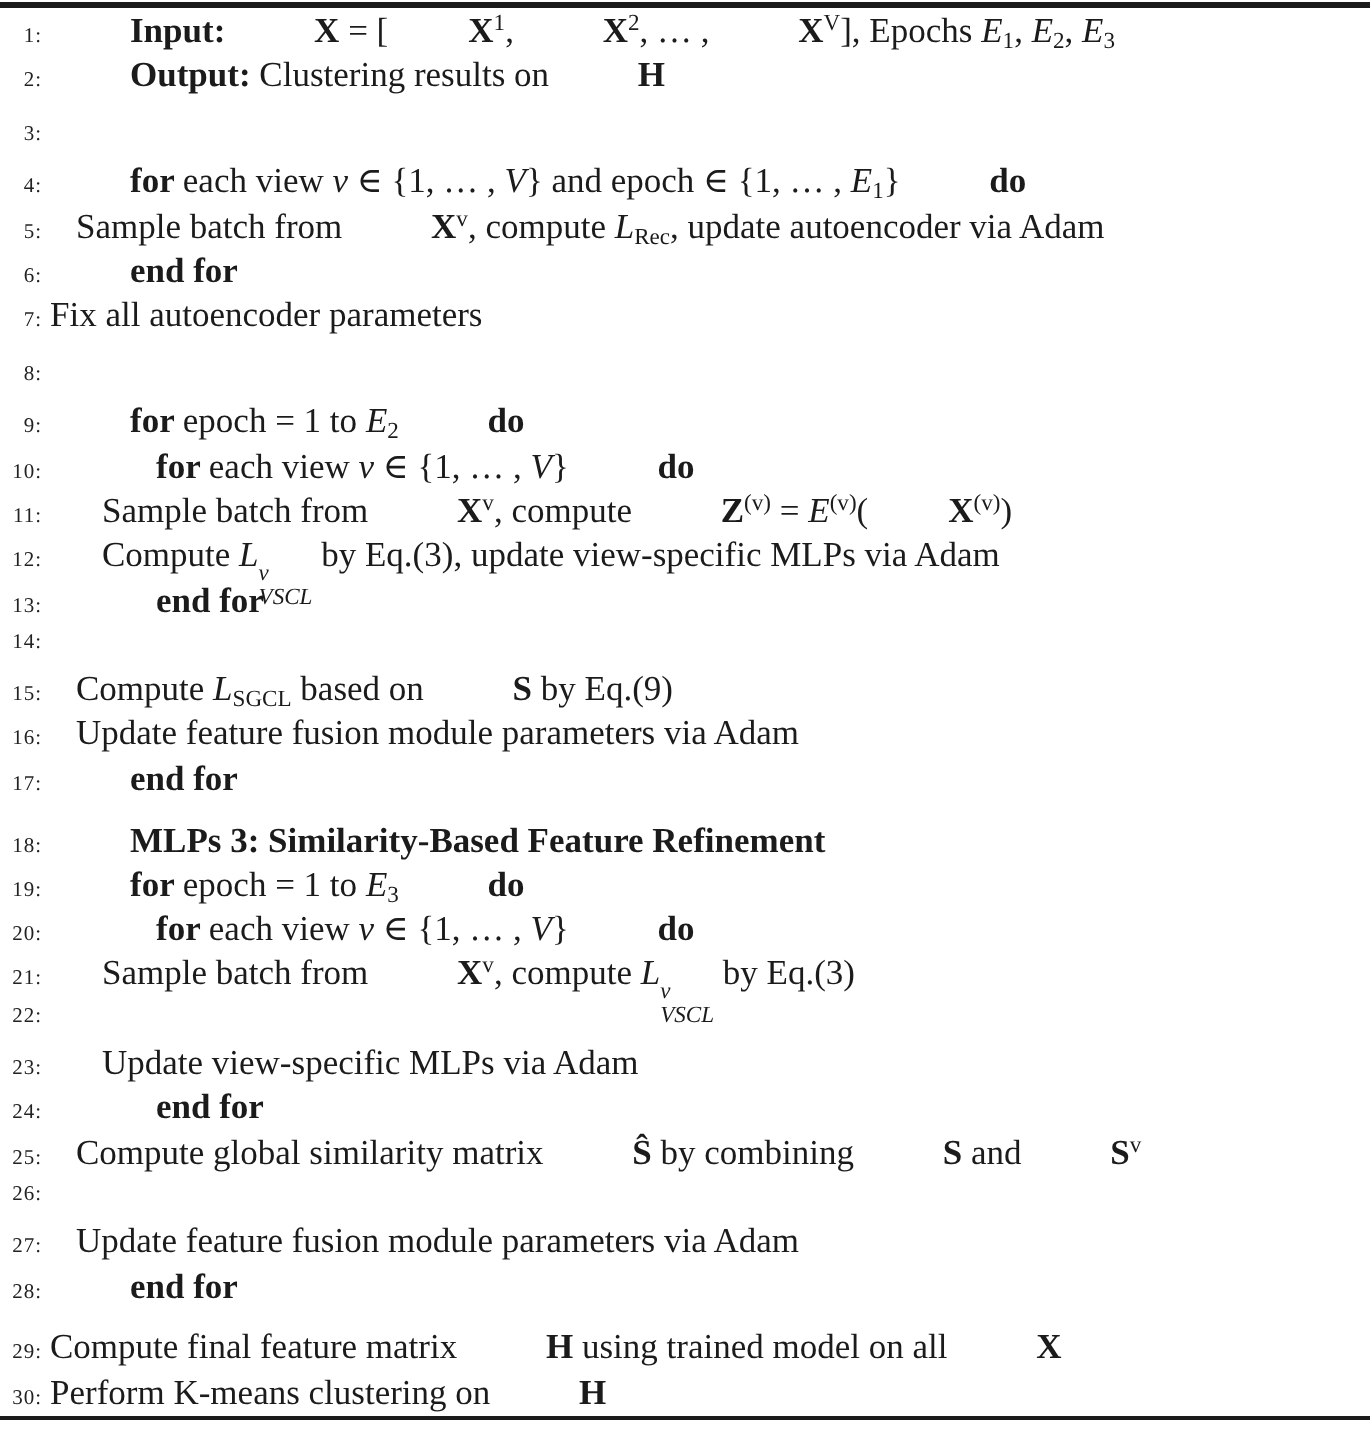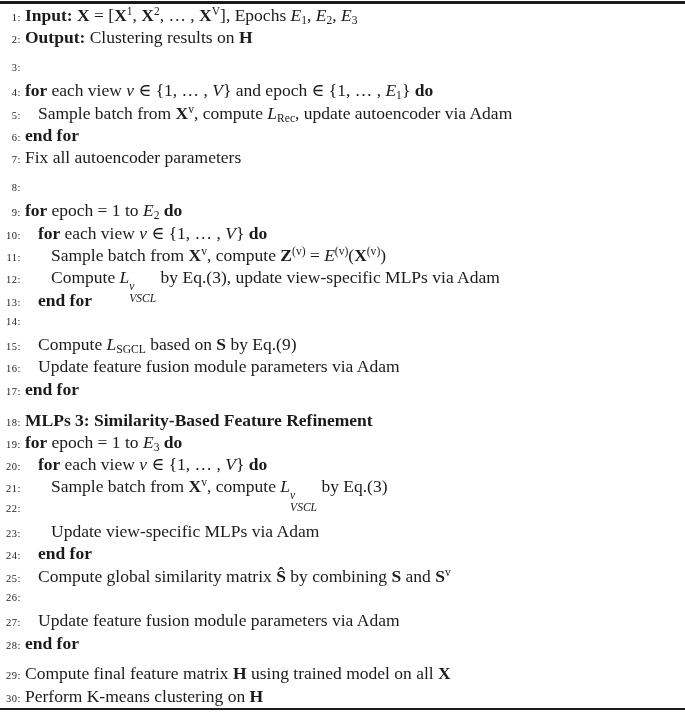--- a/index.html
+++ b/index.html
@@ -44,21 +44,21 @@
     width: 21px;
     text-align: right;
     font-size: 10.5px;
     color: #222222;
     letter-spacing: 0.5px;
   }
   .line-content { white-space: pre; }
   .ind0 { padding-left: 4px; }
   .ind1 { padding-left: 17px; }
   .ind2 { padding-left: 30px; }
-  .bold { font-weight: bold; }
+  .bold { font-weight: bold; margin-left: 40px; }
   .it { font-style: italic; }
   .line-content sup,
   .line-content sub,
   .supsub {
     font-size: 66%;
     font-weight: normal;
     font-style: normal;
   }
   .line-content sup { vertical-align: 0.5em; line-height: 0; }
   .line-content sub { vertical-align: -0.25em; line-height: 0; }

